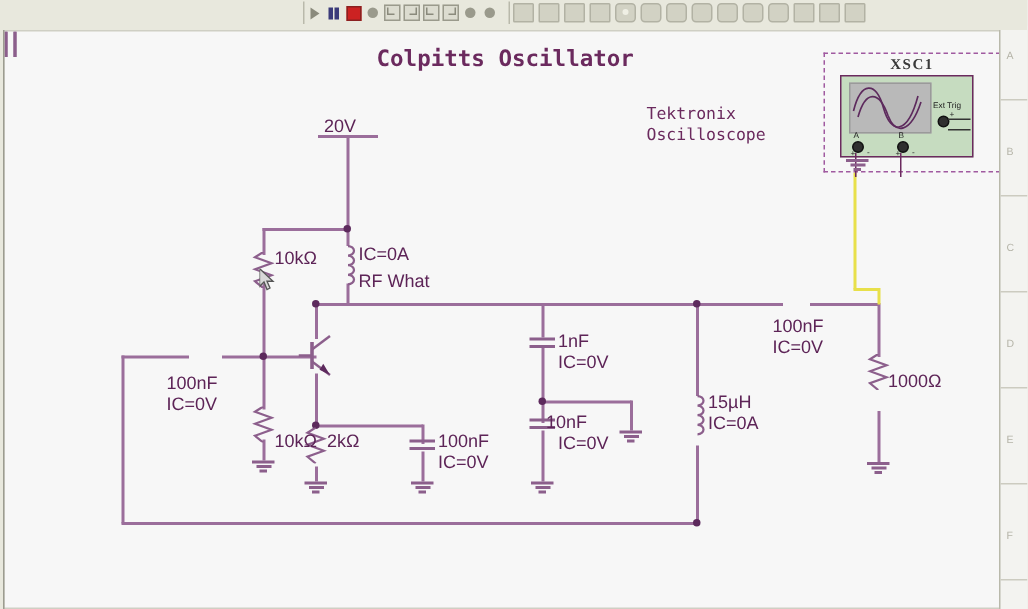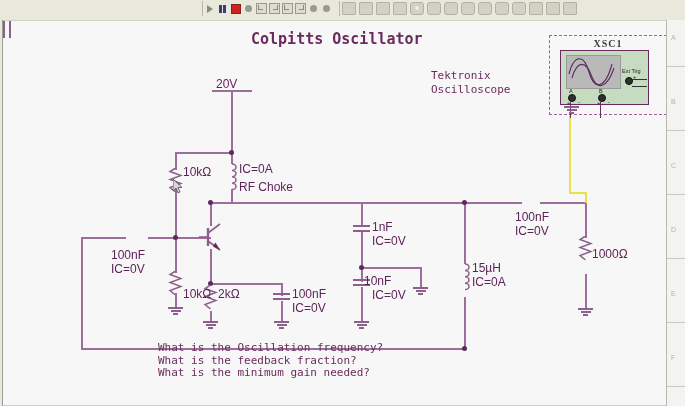--- a/index.html
+++ b/index.html
@@ -353,21 +353,21 @@
       <i class="g1"></i>
         <i class="g2"></i>
         <i class="g3"></i>
     </div>
 
     <div class="lbl" style="left:213px;top:56px;">20V</div>
 
     <div class="lbl" style="left:180px;top:144px;">10kΩ</div>
 
     <div class="lbl" style="left:236px;top:141px;">IC=0A</div>
-    <div class="lbl" style="left:236px;top:159px;">RF Choke</div>
+    <div class="lbl" style="left:236px;top:159px;">RF What</div>
 
     <div class="lbl" style="left:108px;top:227px;">100nF</div>
     <div class="lbl" style="left:108px;top:241px;">IC=0V</div>
 
     <div class="lbl" style="left:180px;top:266px;">10kΩ</div>
 
     <div class="lbl" style="left:215px;top:266px;">2kΩ</div>
 
     <div class="lbl" style="left:289px;top:266px;">100nF</div>
     <div class="lbl" style="left:289px;top:280px;">IC=0V</div>
@@ -379,23 +379,20 @@
     <div class="lbl" style="left:369px;top:267px;">IC=0V</div>
 
     <div class="lbl" style="left:469px;top:240px;">15µH</div>
     <div class="lbl" style="left:469px;top:254px;">IC=0A</div>
 
     <div class="lbl" style="left:512px;top:189px;">100nF</div>
     <div class="lbl" style="left:512px;top:203px;">IC=0V</div>
 
     <div class="lbl" style="left:589px;top:226px;">1000Ω</div>
 
-    <div class="mono" style="left:155px;top:321px;font-size:11px;line-height:12.5px;">What is the Oscillation frequency?
-What is the feedback fraction?
-What is the minimum gain needed?</div>
 
     <div class="scope-wrap">
       <div class="scope-title">XSC1</div>
 
       <div class="scope-body">
         <div class="scope-screen">
           <svg width="53" height="32" viewBox="0 0 53 32">
             <path d="M2,18 C7,-2 17,-2 22,16 C27,34 38,34 45,8" fill="none" stroke="#5d2a5d" stroke-width="1.1"></path>
             <path d="M5,22 C10,4 19,4 25,21 C30,34 40,33 47,12" fill="none" stroke="#5d2a5d" stroke-width="1.1"></path>
           </svg>

